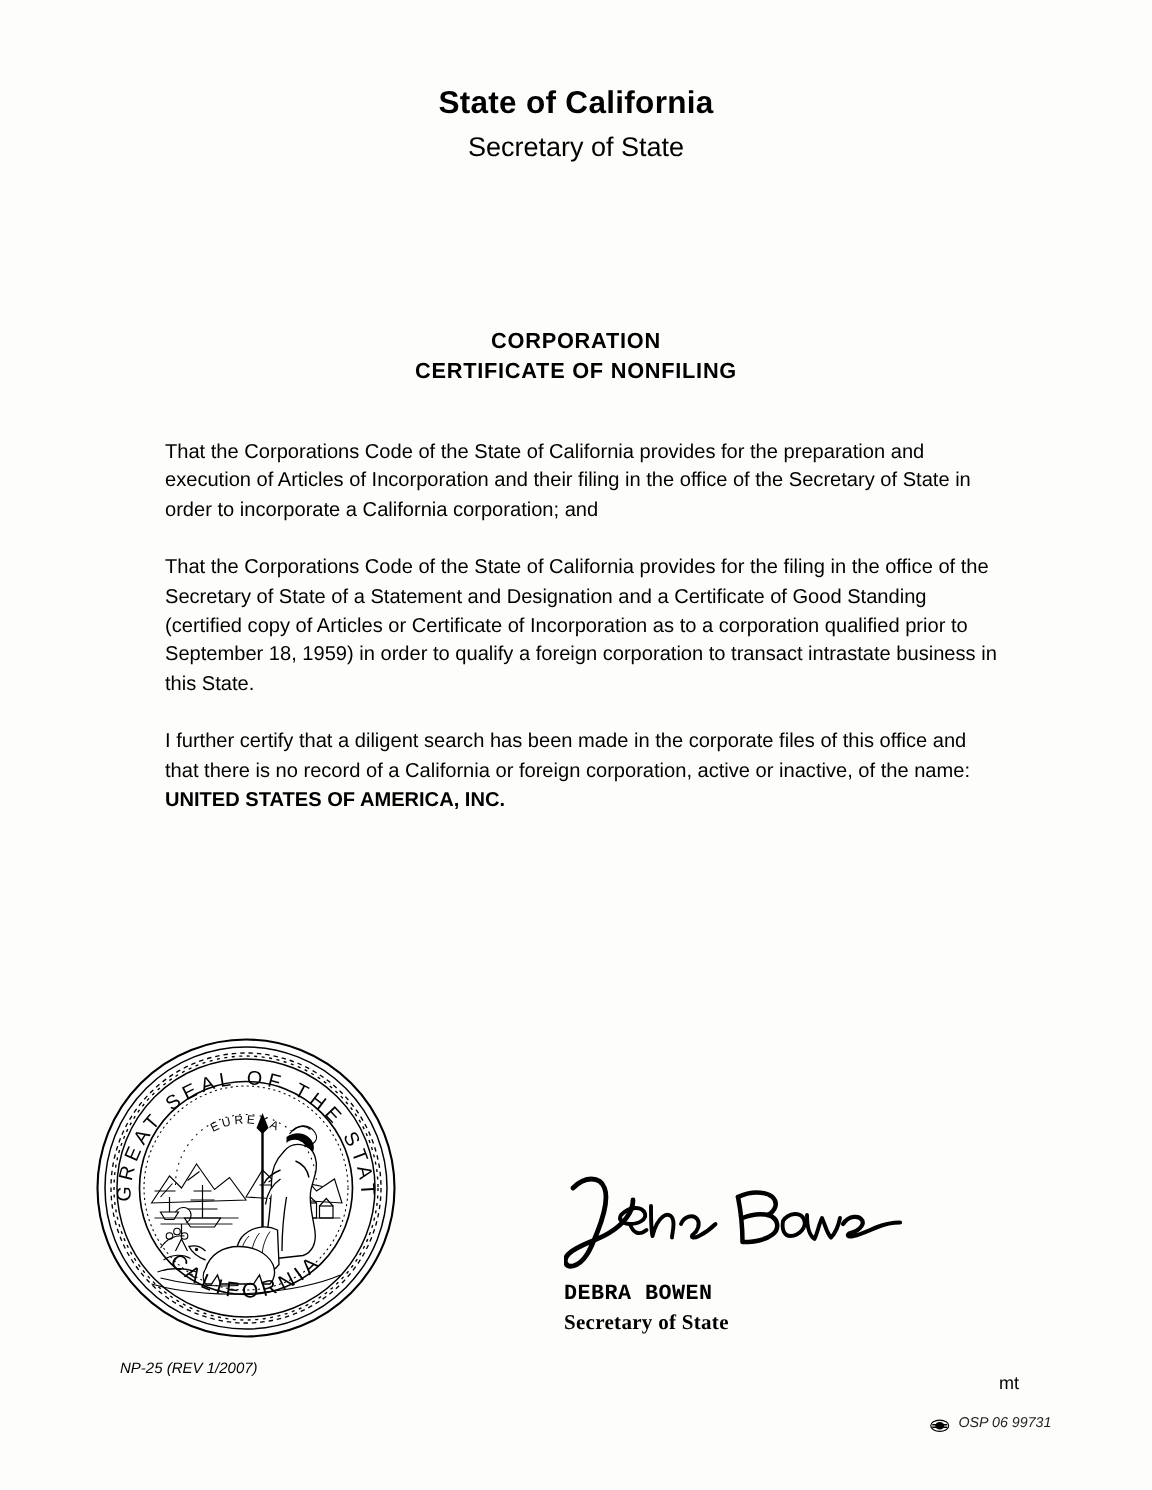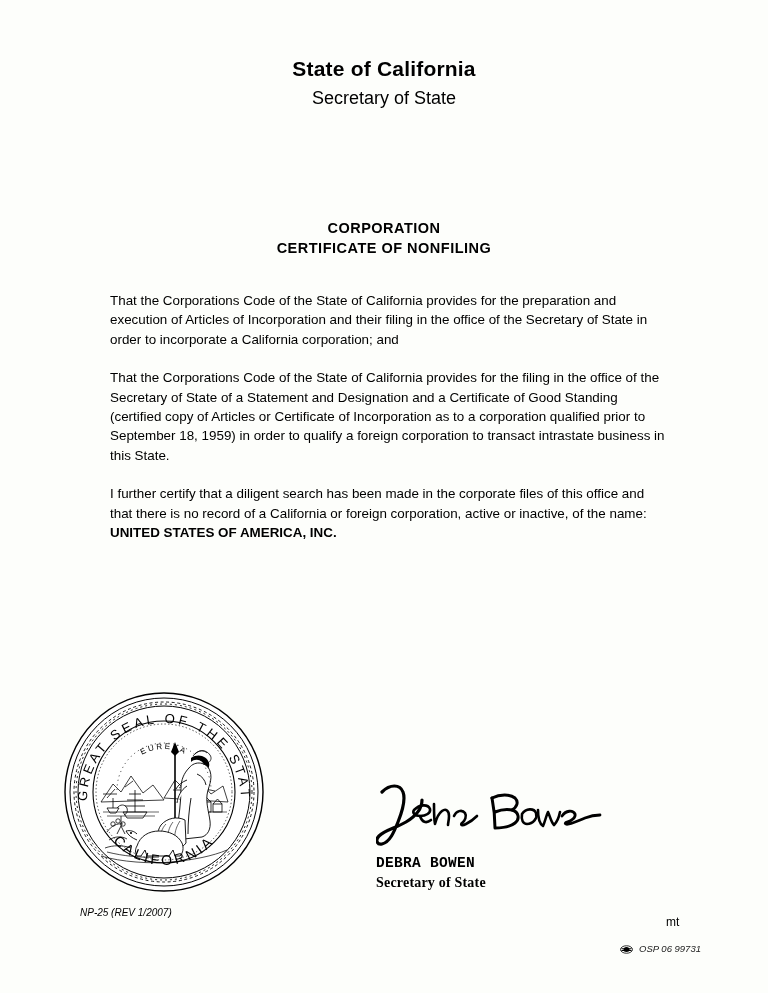--- a/index.html
+++ b/index.html
@@ -130,21 +130,21 @@
     font-size: 10px;
     font-style: italic;
     line-height: 14px;
     margin-top: 12px;
   }
   .osp-line {
     position: absolute;
     top: 943px;
     left: 620px;
     display: flex;
-    align-items: center;
+    align-items: flex-end;
     gap: 6px;
     font-size: 9.5px;
     font-style: italic;
     line-height: 12px;
     color: #222;
   }
   .union-bug { display: block; width: 13px; height: 9px; }
 </style>
 </head>
 <body>

